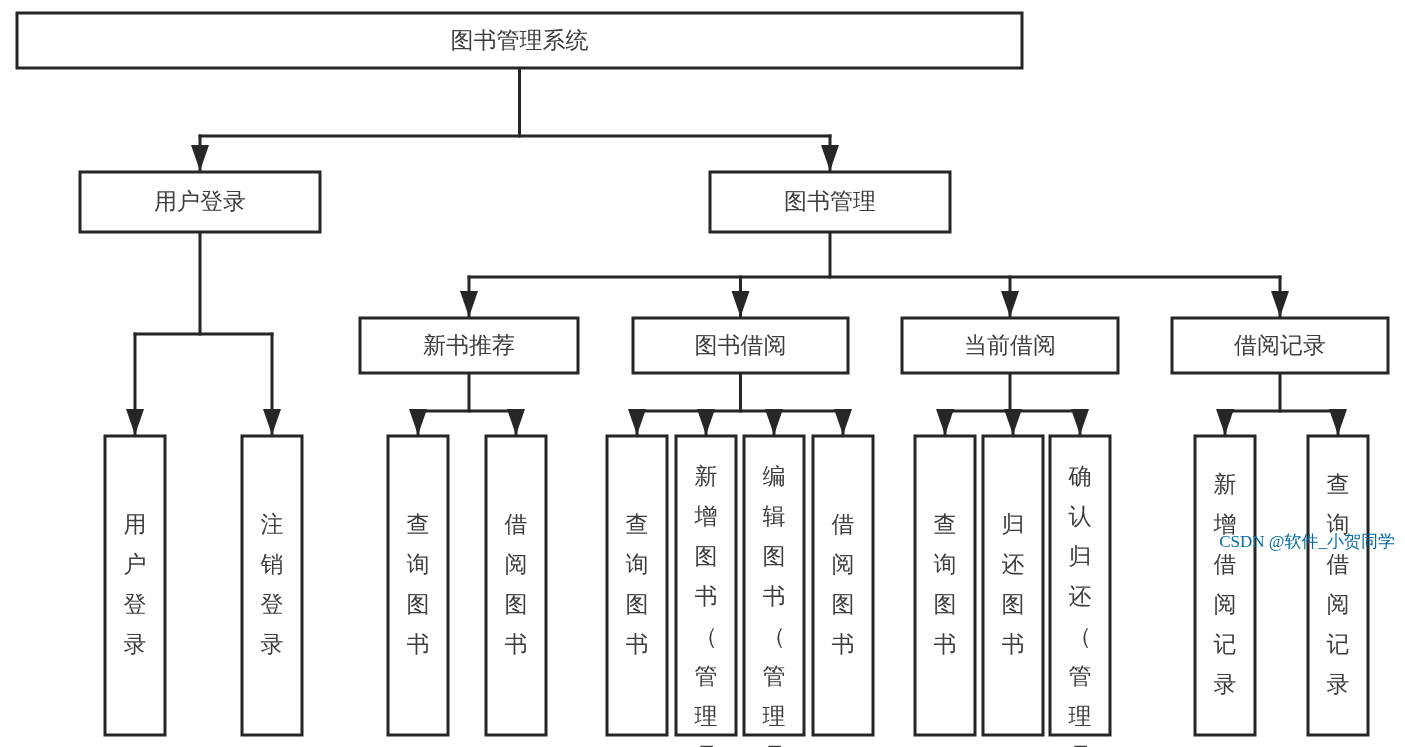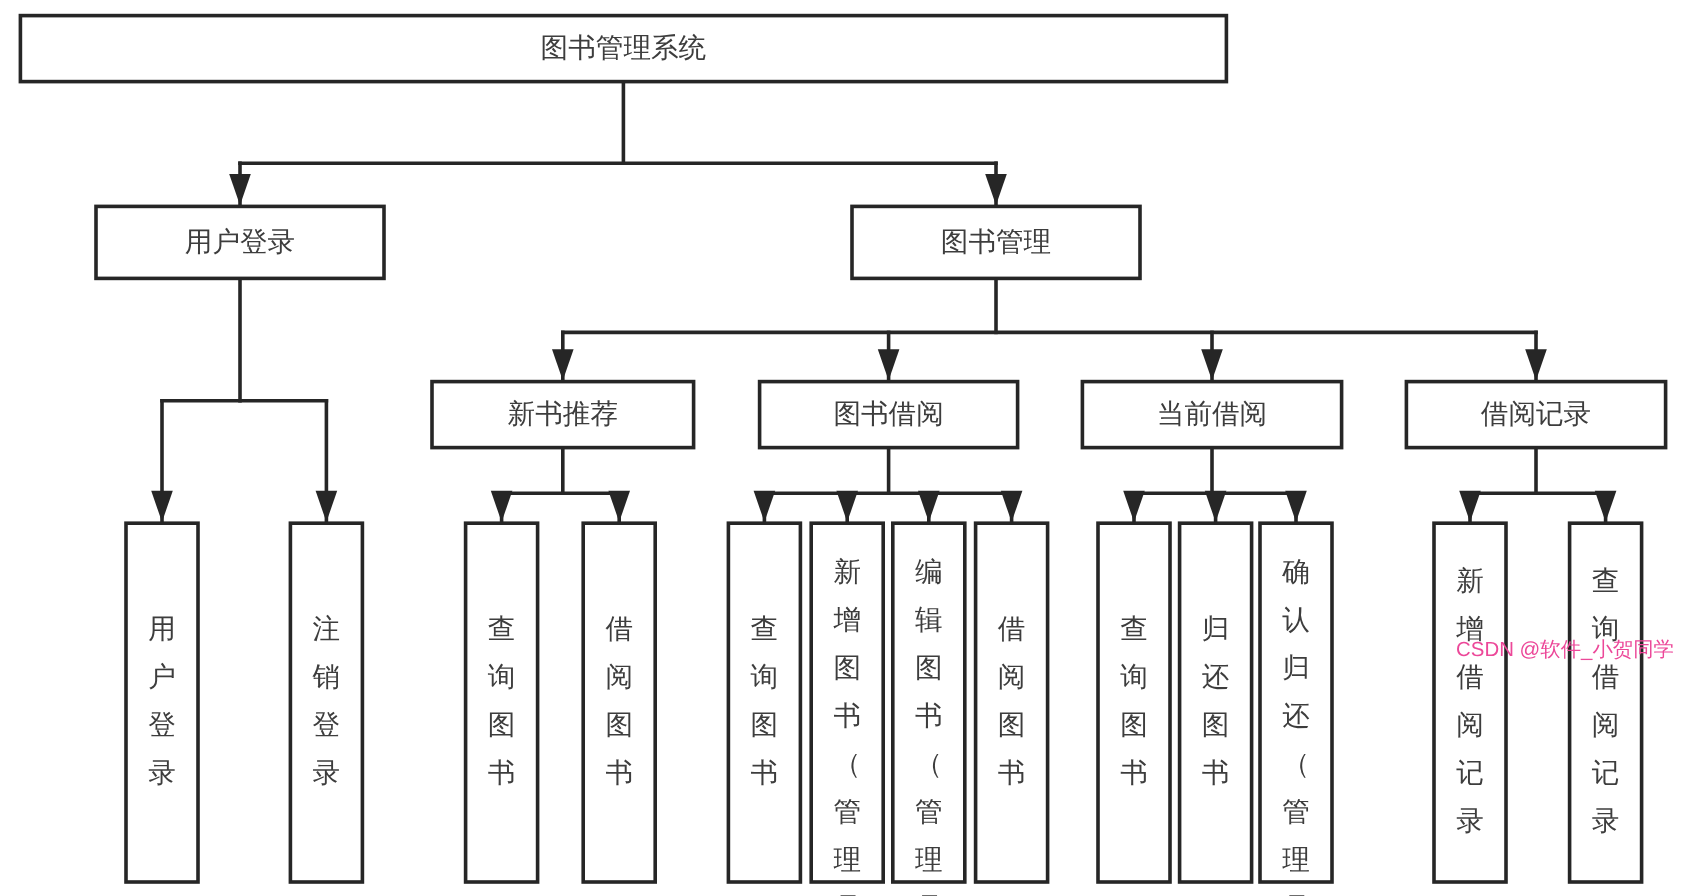--- a/index.html
+++ b/index.html
@@ -40,23 +40,23 @@
     font-family: "Liberation Sans", "DejaVu Sans", sans-serif;
     font-size: 23px;
     fill: #3d3d3d;
     text-anchor: middle;
     dominant-baseline: middle;
   }
   .watermark {
     position: absolute;
     right: 10px;
     bottom: 6px;
-    font-family: Liberation Sans, sans-serif;
+    font-family: Liberation Serif, serif;
     font-size: 17px;
-    color: #ec4899;
+    color: #0369a1;
     white-space: nowrap;
     pointer-events: none;
   }
 </style>
 </head>
 <body>
 
 <div id="diagram-root">
   <svg id="chart-svg" width="1405" height="747" viewBox="0 0 1405 747" xmlns="http://www.w3.org/2000/svg">
       <g>

